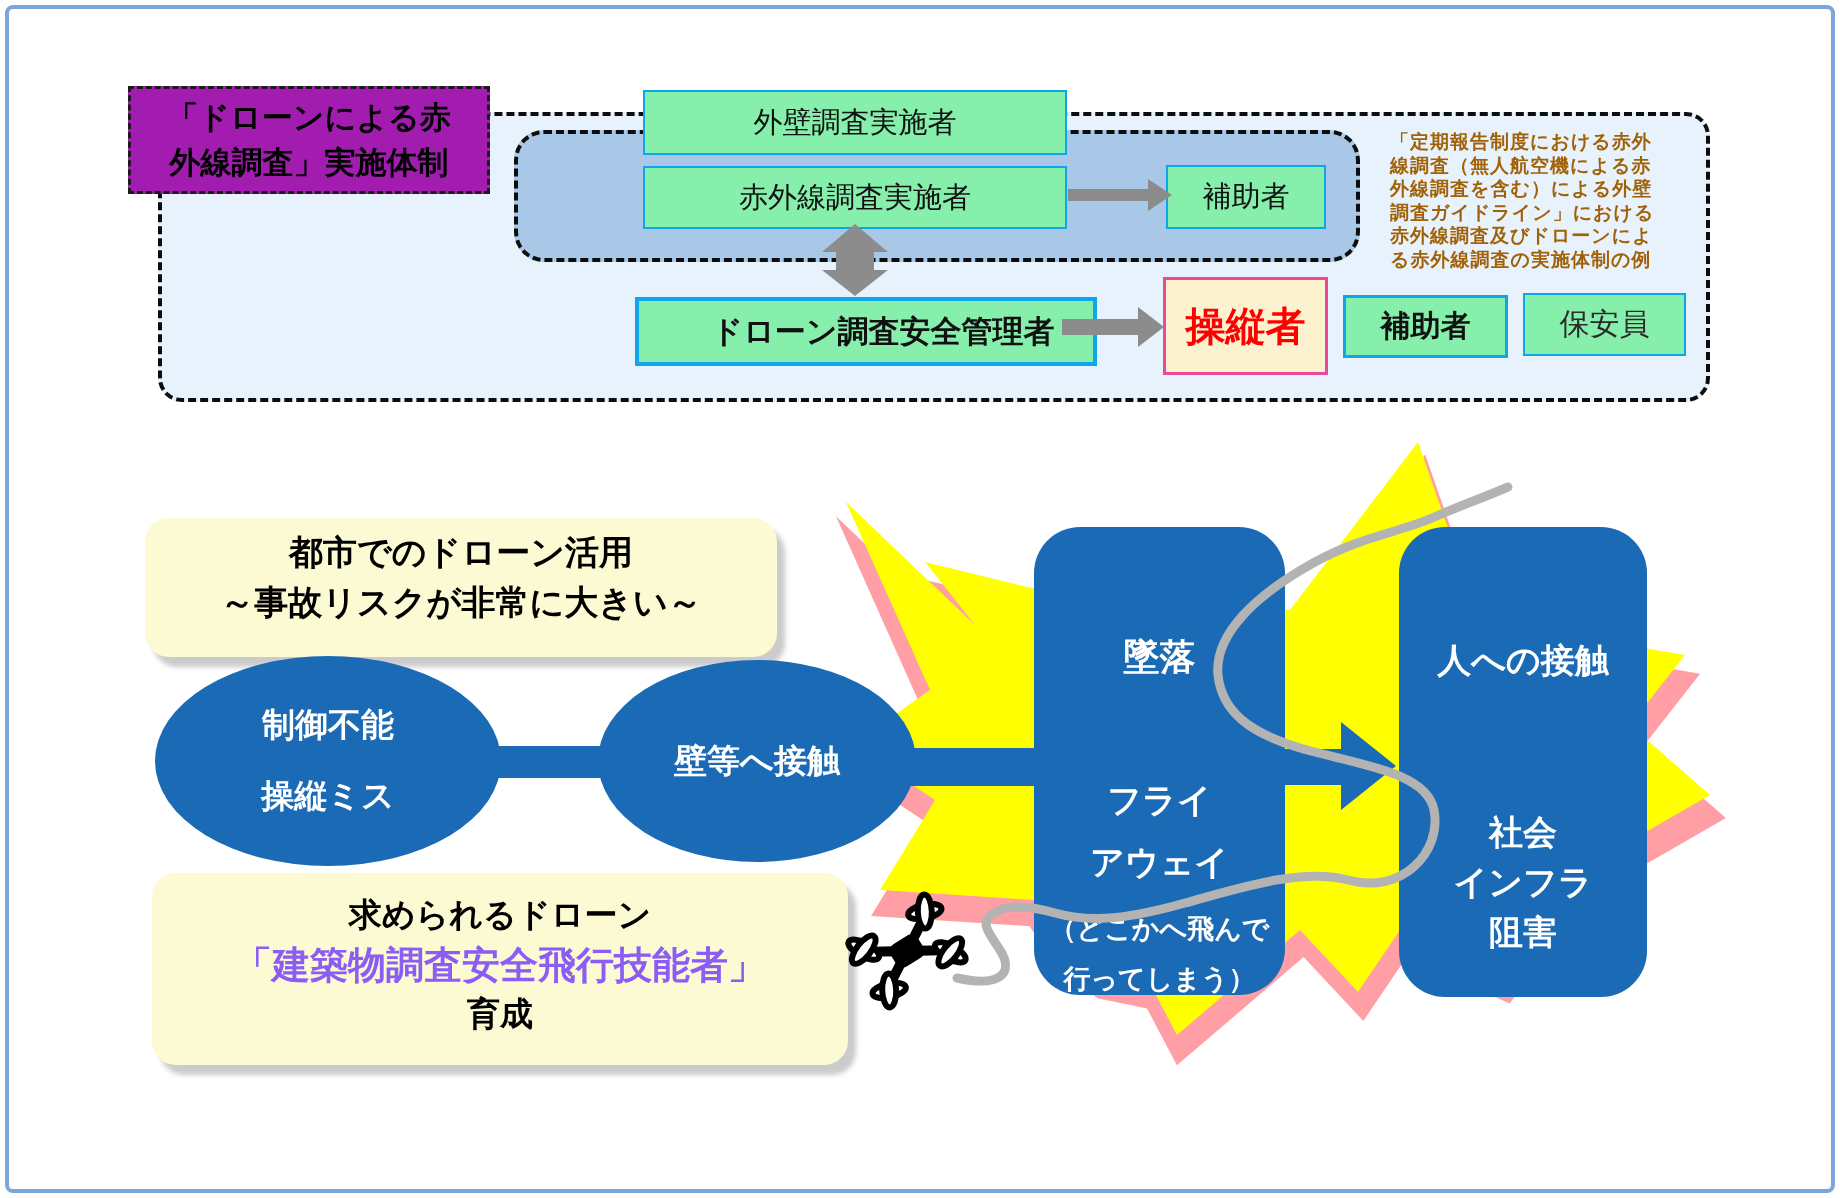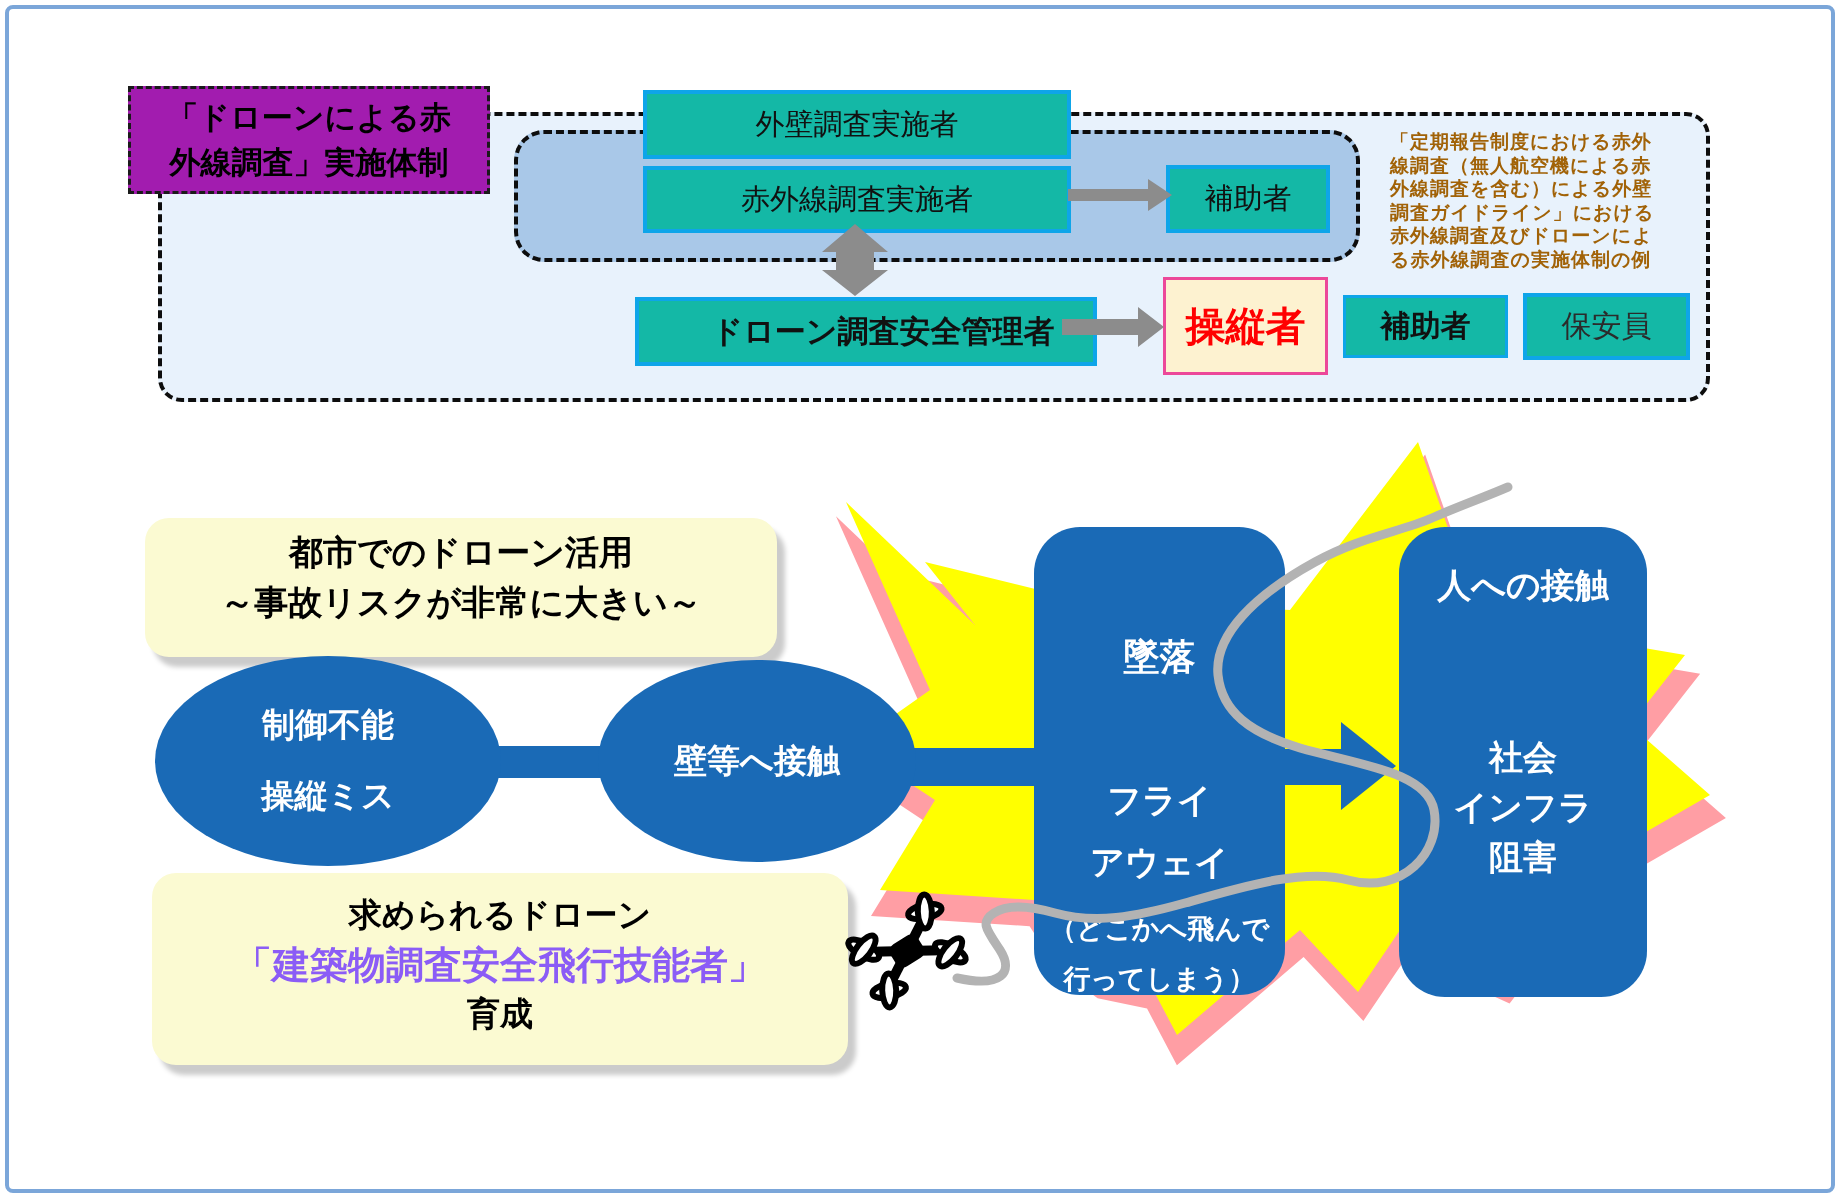--- a/index.html
+++ b/index.html
@@ -14,21 +14,21 @@
   .over{z-index:30;}
 
   
   .container-outer{left:158px;top:112px;width:1544px;height:282px;background:#e8f2fc;
                    border:4px dashed #0d0d0d;border-radius:24px;}
   .container-inner{left:514px;top:130px;width:838px;height:124px;background:#a9c8e8;
                    border:4px dashed #0d0d0d;border-radius:30px;}
   .title-box{left:128px;top:86px;width:356px;height:102px;background:#a21caf;
              border:3px dashed #1a1a1a;display:flex;flex-direction:column;align-items:center;
              justify-content:center;font-size:31px;font-weight:bold;line-height:45px;color:#000;}
-  .wbox{background:#14b8a6;border:4px solid #0ea5e9;display:flex;align-items:center;
+  .wbox{background:#86efac;border:2px solid #0ea5e9;display:flex;align-items:center;
         justify-content:center;color:#111;}
   .b-wall{left:643px;top:90px;width:420px;height:61px;font-size:29px;}
   .b-ir{left:643px;top:166px;width:420px;height:59px;font-size:29px;}
   .b-helper1{left:1166px;top:165px;width:156px;height:60px;font-size:29px;}
   .b-manager{left:635px;top:297px;width:420px;height:61px;font-size:31px;font-weight:bold;border-width:4px;padding-left:34px;}
   .b-pilot{left:1163px;top:277px;width:159px;height:92px;background:#fdf2d0;border:3px solid #ec4899;
            color:#ff0000;font-size:40px;font-weight:bold;}
   .b-helper2{left:1343px;top:295px;width:159px;height:57px;font-size:30px;font-weight:bold;border-width:3px;}
   .b-guard{left:1523px;top:293px;width:159px;height:59px;font-size:30px;font-weight:400;color:#2b2b2b;}
   .note{left:1390px;top:130px;width:320px;font-size:19px;line-height:23.5px;font-weight:600;
@@ -48,21 +48,21 @@
   .ellipse{border-radius:50%;display:flex;flex-direction:column;align-items:center;
            justify-content:center;font-weight:bold;}
   .ellipse1{left:155px;top:656px;width:346px;height:210px;font-size:33px;gap:26px;}
   .ellipse2{left:598px;top:660px;width:318px;height:202px;font-size:33px;}
   .conn1{left:497px;top:746px;width:104px;height:32px;}
   .conn2{left:900px;top:748px;width:140px;height:38px;}
 
   .riskbox{border-radius:46px;display:flex;flex-direction:column;align-items:center;
            font-weight:bold;box-sizing:border-box;}
   .riskbox1{left:1034px;top:527px;width:251px;height:468px;padding-top:108px;gap:12px;}
-  .riskbox2{left:1399px;top:527px;width:248px;height:470px;padding-top:37px;}
+  .riskbox2{left:1399px;top:527px;width:248px;height:470px;padding-top:112px;}
   .r1-l1{font-size:36px;line-height:44px;}
   .r1-l2{font-size:34px;line-height:42px;margin-top:88px;}
   .r1-l3{font-size:34px;line-height:46px;margin-top:6px;}
   .r1-l4{font-size:27px;line-height:36px;margin-top:14px;}
   .r1-l5{font-size:27px;line-height:36px;margin-top:2px;}
   .r2-l1{font-size:34px;line-height:42px;}
   .r2-l2{font-size:34px;line-height:42px;margin-top:130px;}
   .r2-l3{font-size:34px;line-height:42px;margin-top:8px;}
   .r2-l4{font-size:34px;line-height:42px;margin-top:8px;}
 </style>

